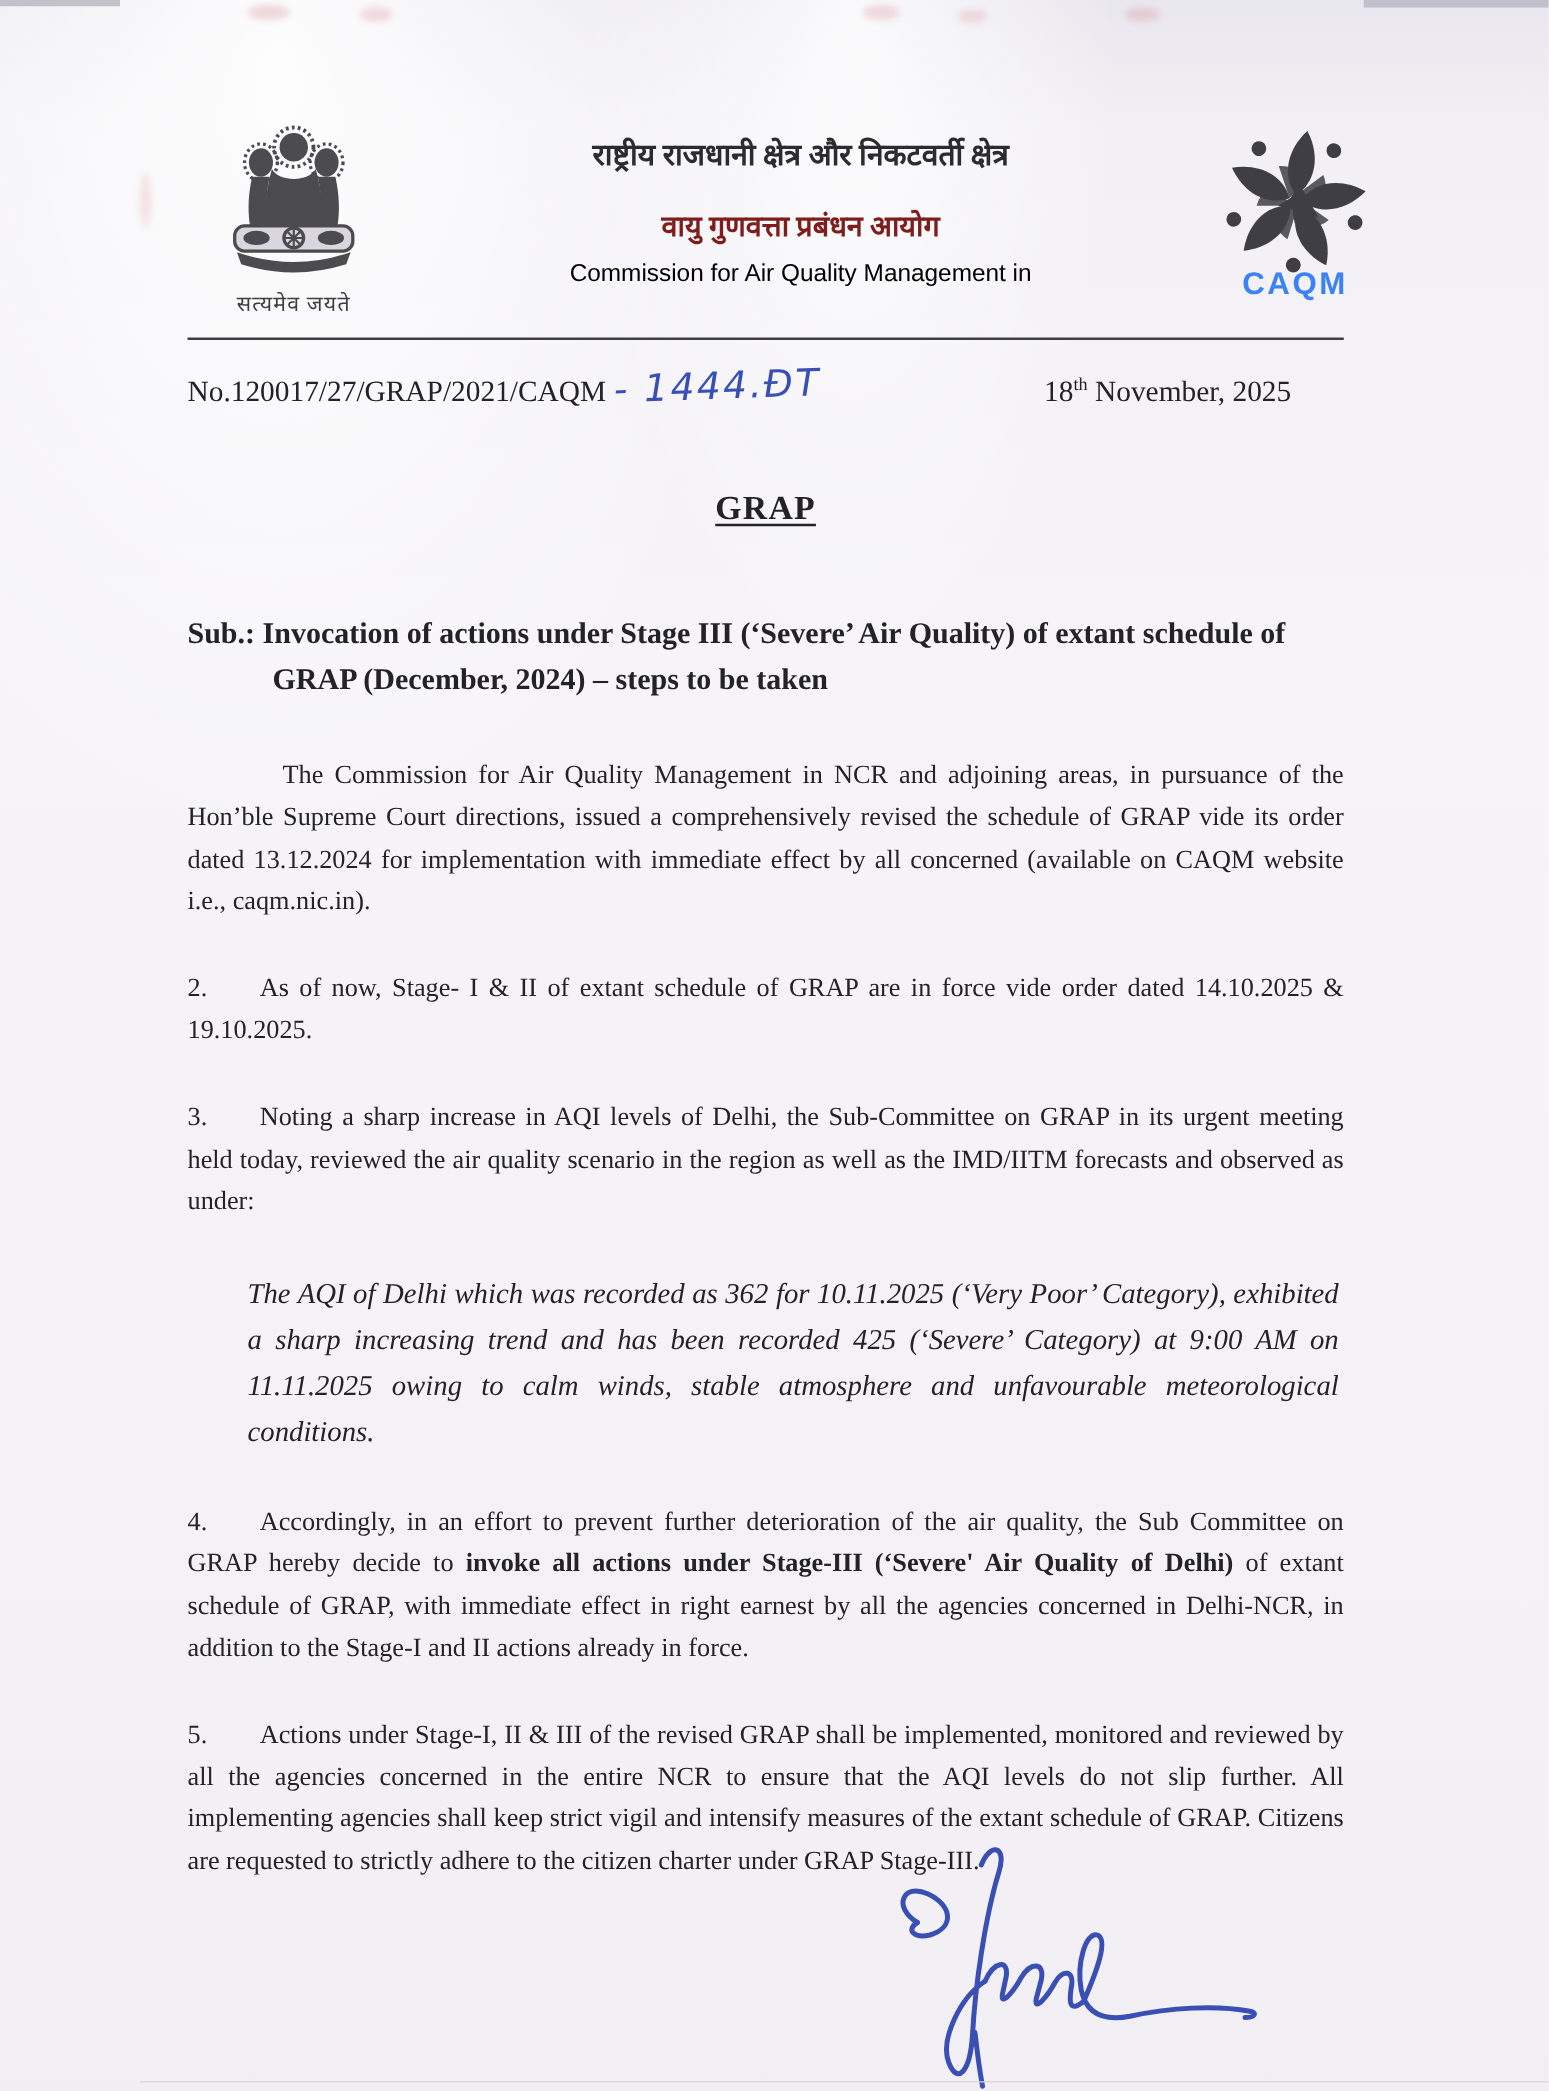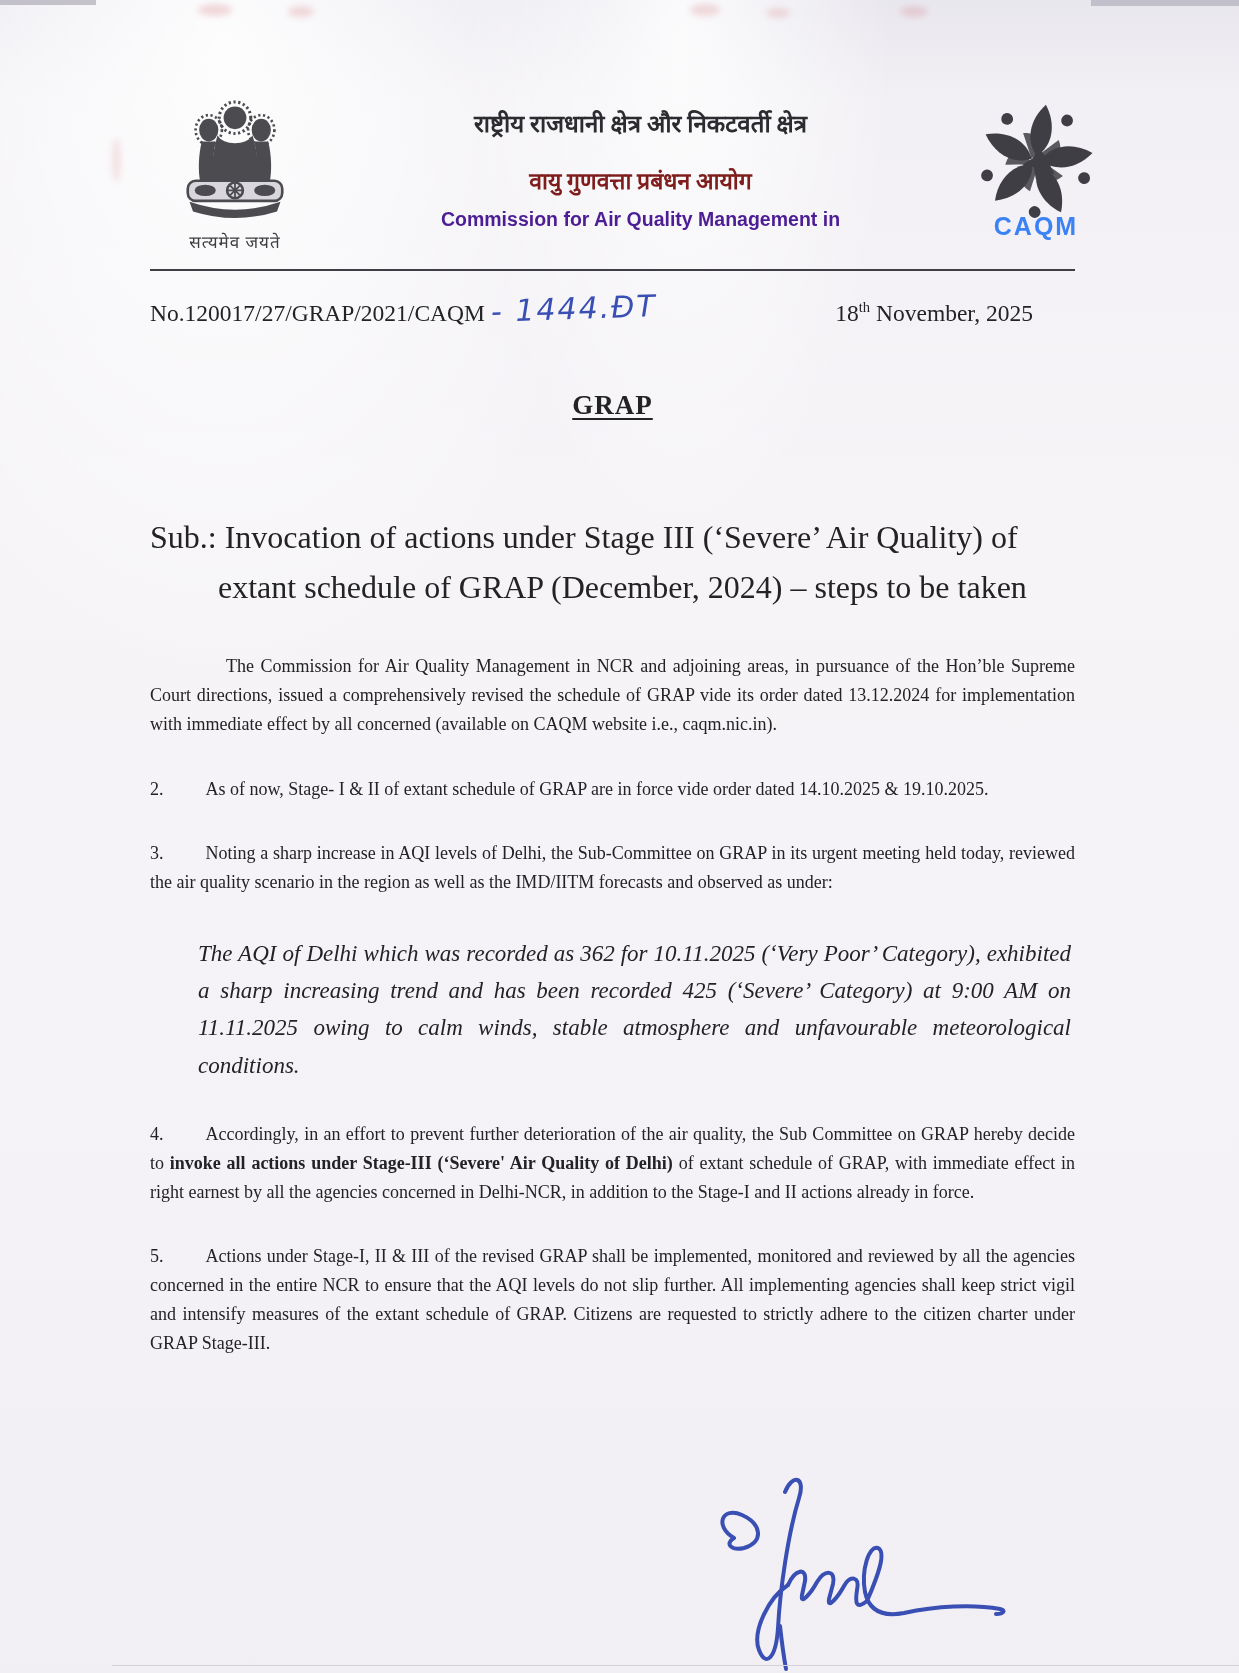--- a/index.html
+++ b/index.html
@@ -21,38 +21,38 @@
   .edge-right { top: 0; right: 0; width: 148px; height: 6px; opacity: .5; }
   .smudge { position: absolute; border-radius: 50%; filter: blur(3px); background: #c8565e; }
 
   
   .header { display: flex; align-items: flex-start; width: 100%; }
   .emblem-block { width: 170px; text-align: center; flex: 0 0 auto; }
   .emblem-caption { font-size: 17px; color: #3c3c41; margin-top: 2px; letter-spacing: 1px; }
   .org-block { flex: 1 1 auto; text-align: center; padding-top: 14px; }
   .org-hindi-1 { font-size: 24px; font-weight: bold; color: #2c2c30; }
   .org-hindi-2 { font-size: 23px; font-weight: bold; color: #7f1d1d; margin-top: 25px; }
-  .org-en { font-family: "Liberation Sans", sans-serif; font-weight: bold; font-size: 19.5px; color: #4c1d95; margin-top: 9px; line-height: 1.45; }
+  .org-en { font-family: "Liberation Sans", sans-serif; font-weight: normal; font-size: 19.5px; color: #000000; margin-top: 9px; line-height: 1.45; }
   .logo-block { width: 150px; flex: 0 0 auto; text-align: center; margin-right: -36px; padding-top: 8px; }
   .logo-text { font-family: "Liberation Sans", sans-serif; font-weight: bold; font-size: 25px; letter-spacing: 2px; color: #3b82f6; margin-top: -14px; }
 
   .rule { border: none; border-top: 2.5px solid #3e3e44; margin-top: 16px; width: 100%; }
 
   
   .ref-row { display: flex; justify-content: space-between; align-items: baseline; margin-top: 22px; font-size: 23.5px; }
   .ref-left { white-space: nowrap; }
   .handwritten { font-family: "DejaVu Sans", sans-serif; color: #3a4fb4; font-size: 30px; font-style: italic; letter-spacing: 2px; display: inline-block; transform: rotate(-2deg) translateY(-2px); margin-left: 6px; }
   .ref-date { margin-right: 42px; white-space: nowrap; }
   .ref-date sup { font-size: 0.62em; }
 
   .order-title { text-align: center; font-weight: bold; font-size: 27px; letter-spacing: 1px; text-decoration: underline; text-underline-offset: 4px; margin-top: 62px; }
 
-  .subject { font-weight: normal; font-size: 32px; line-height: 1.55; margin-top: 92px; padding-left: 68px; text-indent: -68px; }
+  .subject { font-weight: bold; font-size: 24px; line-height: 1.55; margin-top: 67px; padding-left: 68px; text-indent: -68px; }
 
-  .body-text { font-size: 18px; line-height: 1.6; text-align: justify; font-family: Liberation Serif, serif; }
+  .body-text { font-size: 21px; line-height: 1.6; text-align: justify; font-family: Liberation Serif, serif; }
   .para { margin-top: 36px; }
   .indent-first { text-indent: 76px; }
   .num-gap { display: inline-block; width: 42px; }
 
   .quote { font-style: italic; margin: 38px 4px 0 48px; font-size: 23px; line-height: 1.62; text-align: justify; }
 
   .sig-wrap { position: absolute; left: 688px; top: 1458px; width: 330px; height: 215px; }
 
   .bottom-rule { position: absolute; left: 112px; right: 0; bottom: 7px; border-top: 1.5px solid #d6d1d9; }
 </style>

